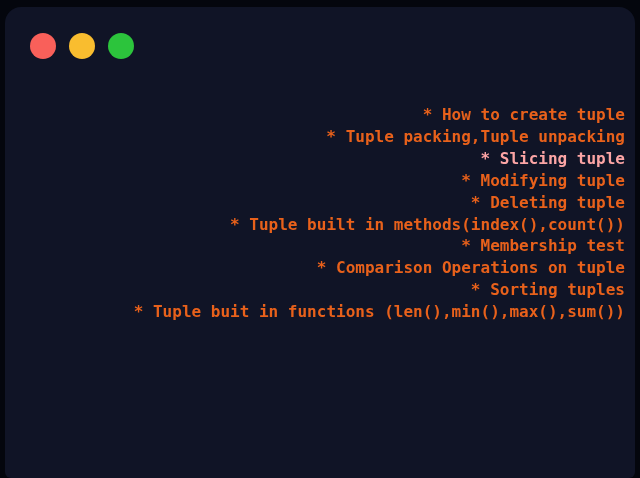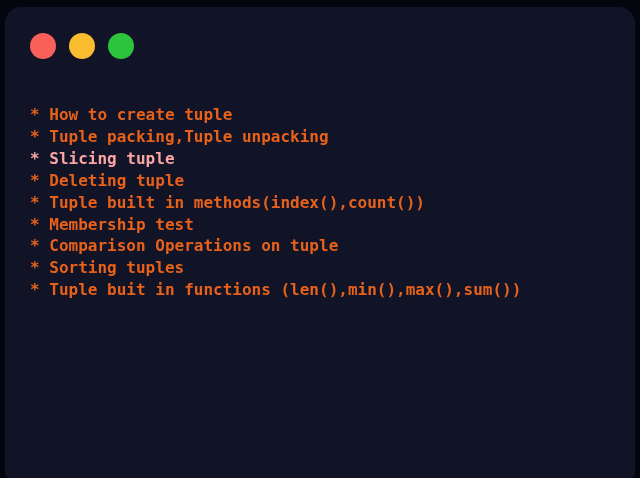--- a/index.html
+++ b/index.html
@@ -9,20 +9,21 @@
     height: 478px;
     overflow: hidden;
     background: #04060d;
     font-family: "DejaVu Sans Mono", monospace;
   }
   .frame {
     position: relative;
     width: 640px;
     height: 478px;
     background: #04060d;
+    text-align: right;
   }
   .terminal-window {
     position: absolute;
     left: 5px;
     top: 7px;
     right: 5px;
     bottom: 0;
     background: #101426;
     border-radius: 16px 16px 6px 6px;
   }
@@ -72,20 +73,21 @@
       <button class="traffic-light" aria-label="close" style="background: rgb(249, 96, 90);"></button>
       <button class="traffic-light" aria-label="minimize" style="background: rgb(249, 189, 47);"></button>
       <button class="traffic-light" aria-label="zoom" style="background: rgb(44, 196, 60);"></button>
     </div>
 
     <div class="terminal-output">
 
     <div class="terminal-line" style="color: rgb(232, 97, 27);"><span class="bullet">*</span> <span>How to create tuple</span></div>
         <div class="terminal-line" style="color: rgb(232, 97, 27);"><span class="bullet">*</span> <span>Tuple packing,Tuple unpacking</span></div>
         <div class="terminal-line" style="color: #fca5a5;"><span class="bullet">*</span> <span>Slicing tuple</span></div>
+        <div class="terminal-line" style="color: rgb(232, 97, 27);"><span class="bullet">*</span> <span>Modifying tuple</span></div>
         <div class="terminal-line" style="color: rgb(232, 97, 27);"><span class="bullet">*</span> <span>Deleting tuple</span></div>
         <div class="terminal-line" style="color: rgb(232, 97, 27);"><span class="bullet">*</span> <span>Tuple built in methods(index(),count())</span></div>
         <div class="terminal-line" style="color: rgb(232, 97, 27);"><span class="bullet">*</span> <span>Membership test</span></div>
         <div class="terminal-line" style="color: rgb(232, 97, 27);"><span class="bullet">*</span> <span>Comparison Operations on tuple</span></div>
         <div class="terminal-line" style="color: rgb(232, 97, 27);"><span class="bullet">*</span> <span>Sorting tuples</span></div>
         <div class="terminal-line" style="color: rgb(232, 97, 27);"><span class="bullet">*</span> <span>Tuple buit in functions (len(),min(),max(),sum())</span></div>
       </div>
 
   </div>
 </div>

